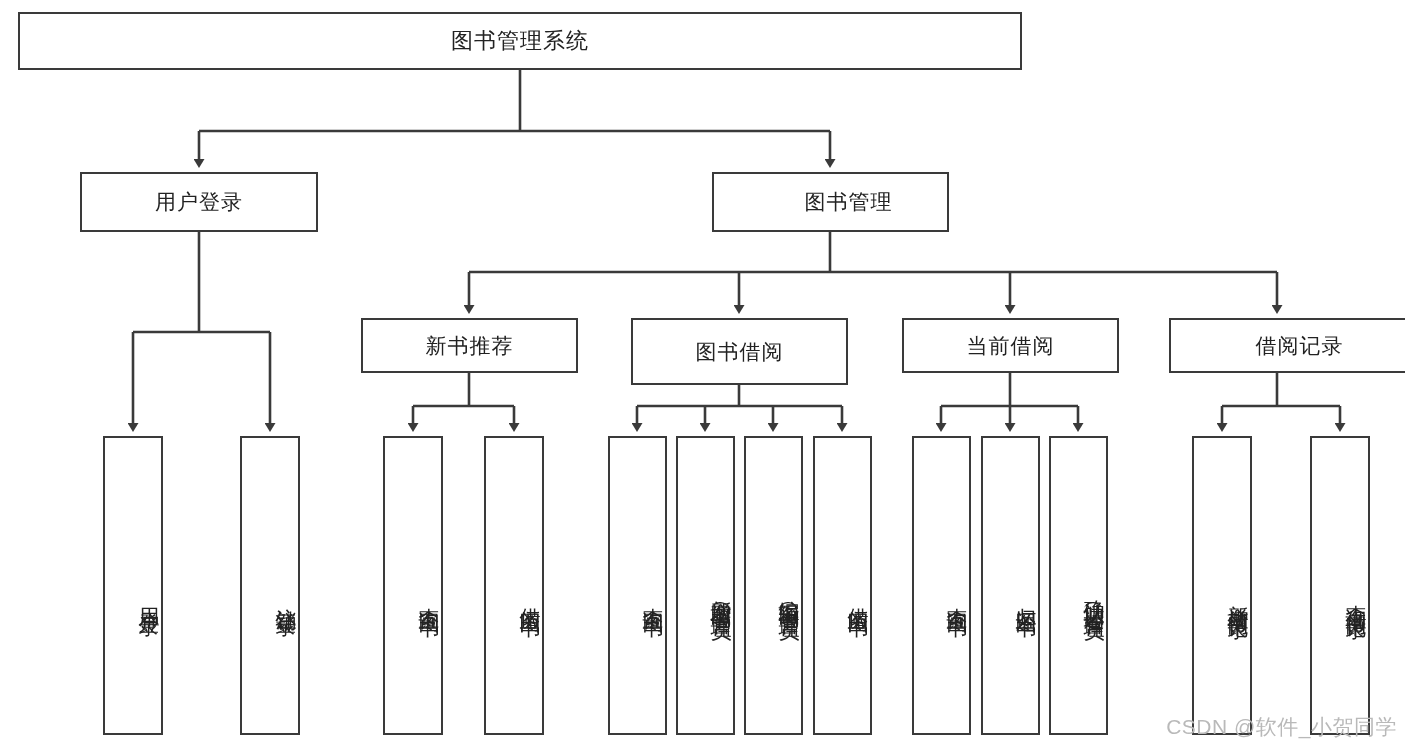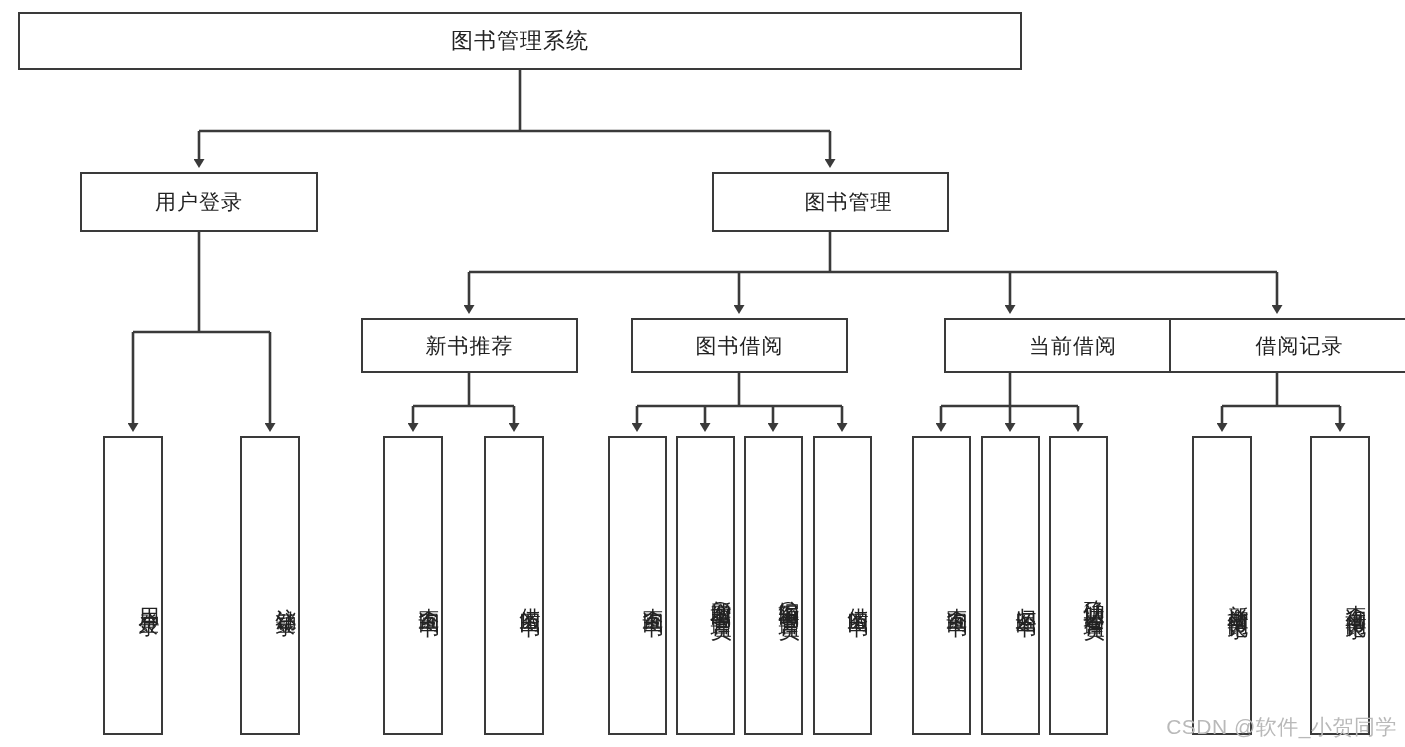--- a/index.html
+++ b/index.html
@@ -129,24 +129,24 @@
   <div class="node horiz" style="left:80px; top:172px; width:238px; height:60px;">
     <span>用户登录</span>
   </div>
   <div class="node horiz" style="left:712px; top:172px; width:237px; height:60px;padding-left:36px;">
     <span>图书管理</span>
   </div>
 
   <div class="node horiz" style="left:361px; top:318px; width:217px; height:55px;">
     <span>新书推荐</span>
   </div>
-  <div class="node horiz" style="left:631px; top:318px; width:217px; height:55px;">
+  <div class="node horiz" style="left:631px; top:318px; width:217px; height:67px;">
     <span>图书借阅</span>
   </div>
-  <div class="node horiz" style="left:944px; top:318px; width:258px; height:55px;">
+  <div class="node horiz" style="left:902px; top:318px; width:217px; height:55px;">
     <span>当前借阅</span>
   </div>
   <div class="node horiz" style="left:1169px; top:318px; width:261px; height:55px;">
     <span>借阅记录</span>
   </div>
 
   <div class="node vert" style="left:103px; top:436px; width:60px; height:299px;">
     <span class="vtext">用户登录</span>
   </div>
   <div class="node vert" style="left:240px; top:436px; width:60px; height:299px;">

